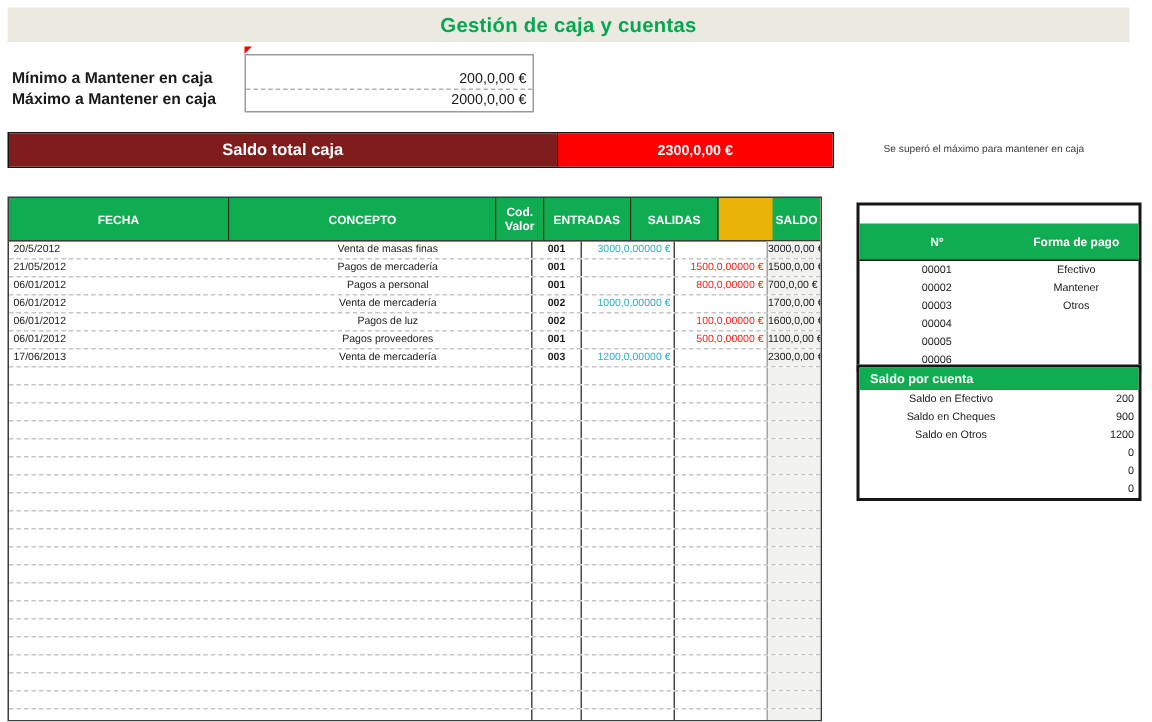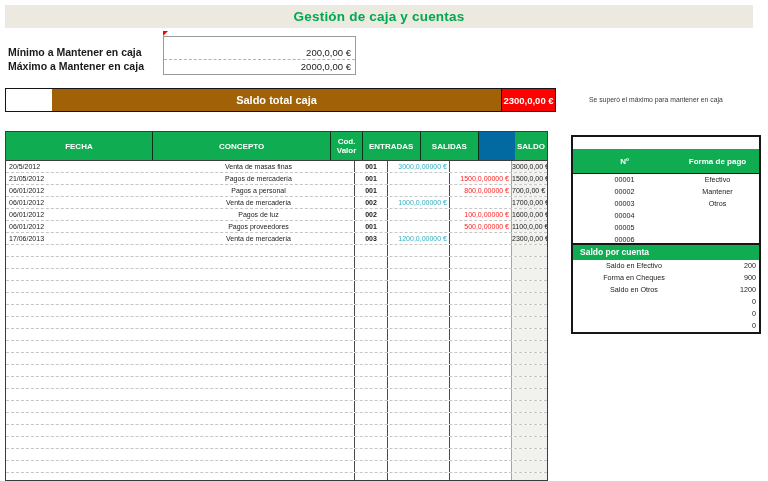--- a/index.html
+++ b/index.html
@@ -44,39 +44,39 @@
     position: absolute; left: 163px; top: 31px; width: 0; height: 0;
     border-left: 5px solid #FF0000; border-bottom: 5px solid transparent;
   }
 
   
   .totalbar {
     position: absolute; left: 5px; top: 88px; width: 551px; height: 24px;
     border: 1px solid #141414; display: flex;
   }
   .totalbar .bar-label {
-    width: 449px; background: #a16207; color: #fff; font-weight: bold; font-size: 11px;
-    display: flex; align-items: center; justify-content: center; margin-left: 46px;
+    width: 365px; background: #7f1d1d; color: #fff; font-weight: bold; font-size: 11px;
+    display: flex; align-items: center; justify-content: center;
   }
   .totalbar .bar-value {
     flex: 1; background: #FF0000; color: #fff; font-weight: bold; font-size: 9.5px;
     display: flex; align-items: center; justify-content: center;
     border-left: 1px solid #141414;
   }
   .warning-note {
     position: absolute; left: 589px; top: 96px; width: 176px;
     font-size: 6.8px; color: #3a3a3a; white-space: nowrap;
   }
 
   
   .ledger {
     position: absolute; left: 5px; top: 131px; width: 543px; height: 350px;
     border: 1px solid #3d3d3d; background: #fff; overflow: hidden;
   }
-  .thead { display: flex; height: 29px; border-bottom: 1px solid #3d3d3d; background: #0369a1; }
+  .thead { display: flex; height: 29px; border-bottom: 1px solid #3d3d3d; background: #eab308; }
   .th {
     background: #0FAC52; color: #fff; font-weight: bold; font-size: 8px; line-height: 9px;
     display: flex; align-items: center; justify-content: center; text-align: center;
     border-right: 1px solid #0b2e18; padding: 0 2px;
   }
   .th:last-child { border-right: none; margin-left: 36px; }
   .w-fecha { width: 157px; } .w-concepto { width: 191px; } .w-cod { width: 33px; }
   .w-ent { width: 62px; } .w-sal { width: 62px; } .w-saldo { flex: 1; }
 
   .row { display: flex; height: 12px; border-bottom: 1px dashed #c6c6c6; font-size: 7px; line-height: 11px; }
@@ -396,21 +396,21 @@
   </div>
 </div>
 
 <div class="panel2">
   <div class="p2head">Saldo por cuenta</div>
   <div class="p2row">
     <div class="p2label">Saldo en Efectivo</div>
     <div class="p2val">200</div>
   </div>
   <div class="p2row">
-    <div class="p2label">Forma en Cheques</div>
+    <div class="p2label">Saldo en Cheques</div>
     <div class="p2val">900</div>
   </div>
   <div class="p2row">
     <div class="p2label">Saldo en Otros</div>
     <div class="p2val">1200</div>
   </div>
   <div class="p2row">
     <div class="p2label"></div>
     <div class="p2val">0</div>
   </div>

